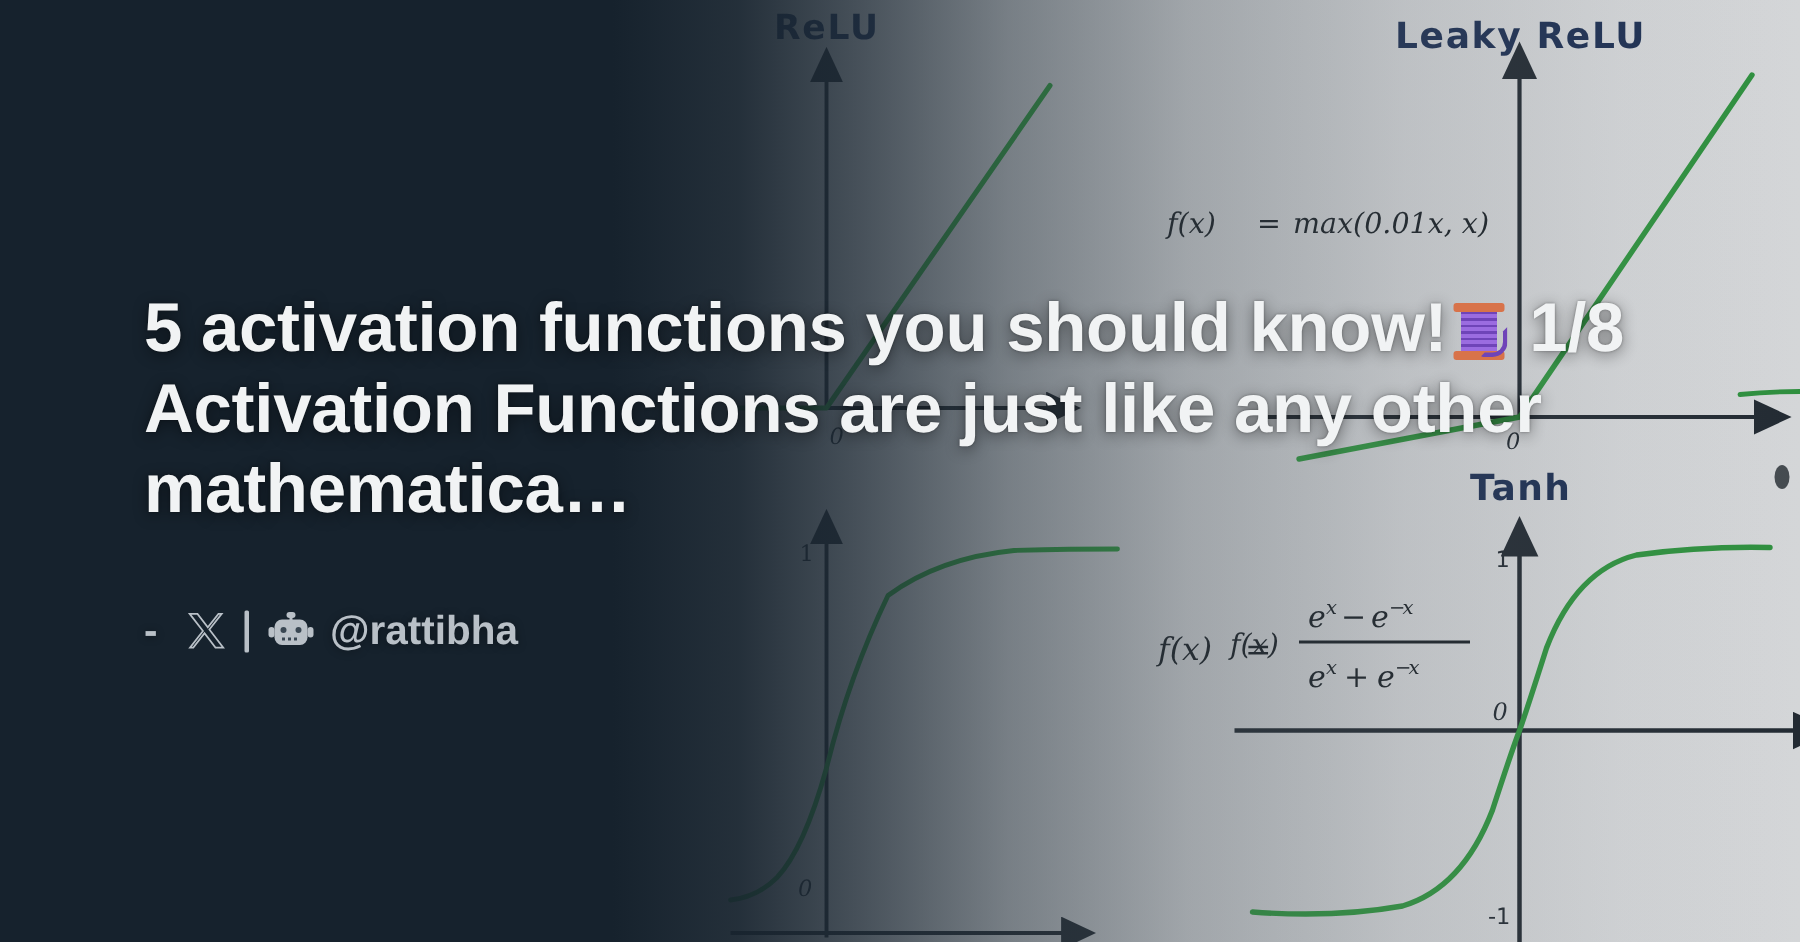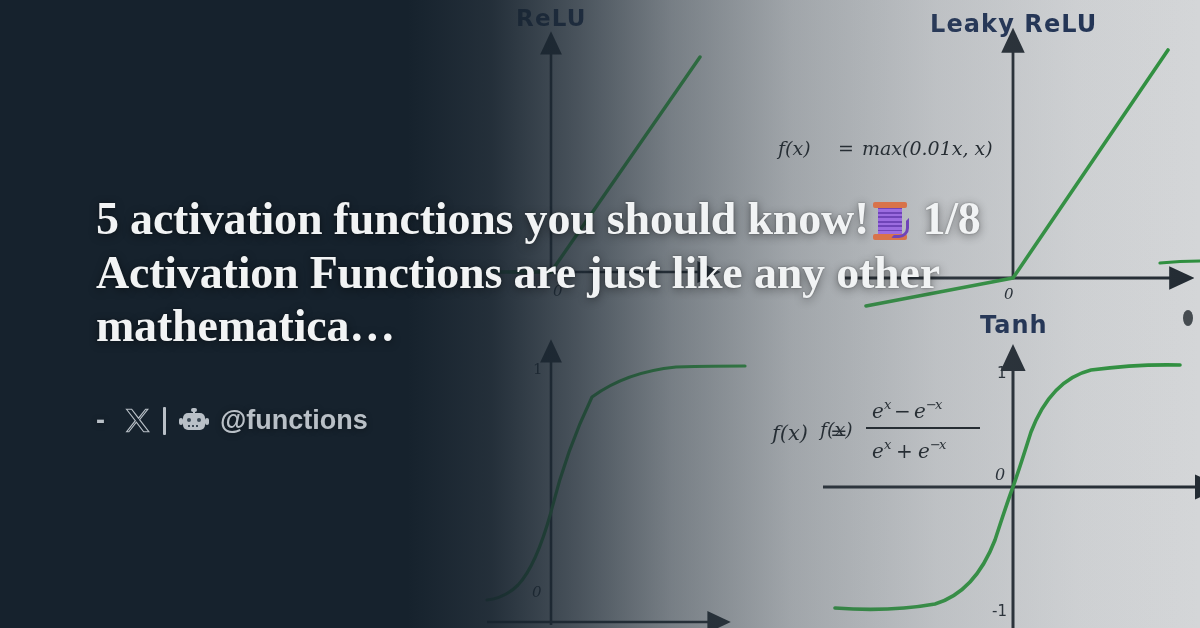--- a/index.html
+++ b/index.html
@@ -59,21 +59,20 @@
   #headline {
     margin: 0;
     font-size: 46px;
     font-weight: 700;
     line-height: 1.17;
     letter-spacing: -0.2px;
     color: #f1f3f4;
     text-shadow: 0 2px 10px rgba(0,0,0,0.45), 0 0 2px rgba(0,0,0,0.35);
     max-width: 1010px;
     word-break: normal;
-    font-family: Liberation Serif, serif;
   }
 
   .emoji-spool {
     display: inline-block;
     position: relative;
     width: 38px;
     height: 40px;
     vertical-align: -7px;
     margin: 0 2px;
   }
@@ -305,17 +304,17 @@
         <span class="robot-ant"></span>
         <span class="robot-ant-dot"></span>
         <span class="robot-ear l"></span>
         <span class="robot-ear r"></span>
         <span class="robot-head"></span>
         <span class="robot-eye l"></span>
         <span class="robot-eye r"></span>
         <span class="robot-mouth"></span>
       </span>
 
-      <span class="txt">@functions</span>
+      <span class="txt">@rattibha</span>
     </div>
 
   </div>
 </div>
 
 </body></html>

